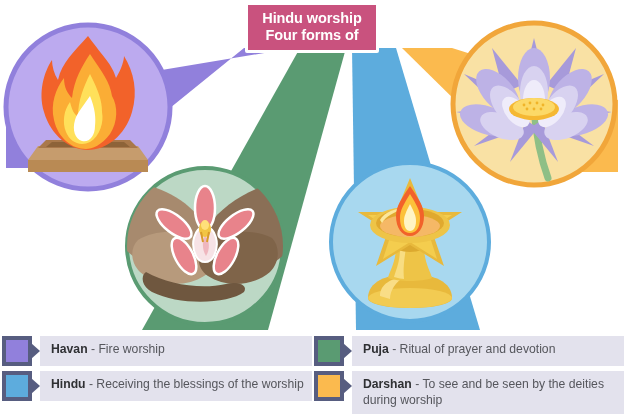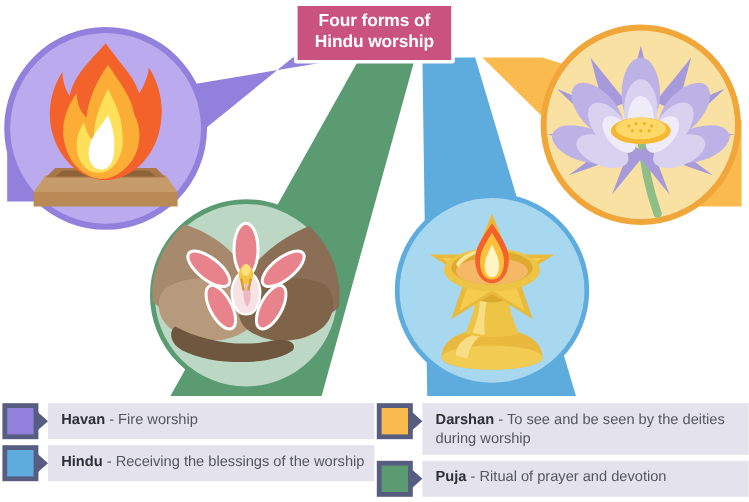--- a/index.html
+++ b/index.html
@@ -291,22 +291,22 @@
           <path d="M410 194 C 416 204, 420 210, 420 218 C 420 228, 416 233, 410 233
                    C 404 233, 400 228, 400 218 C 400 210, 404 204, 410 194 Z" fill="#fcc13a"></path>
           <path d="M410 204 C 414 212, 416 216, 416 221 C 416 228, 413 231, 410 231
                    C 407 231, 404 228, 404 221 C 404 216, 406 212, 410 204 Z" fill="#fff4c4"></path>
         </g>
       </g>
     </svg>
   </div>
 
   <div class="title-box">
+    <div class="title-line">Hindu worship</div>
     <div class="title-line">Four forms of</div>
-    <div class="title-line">Hindu worship</div>
   </div>
 
   <div class="legend">
 
     <div class="legend-col left">
       <div class="legend-row">
         <div class="swatch-wrap">
           <div class="swatch-box">
             <div class="swatch-chip" style="background:#9180dc"></div>
           </div>
@@ -329,38 +329,38 @@
           <span class="legend-term">Hindu</span>
           <span class="legend-desc">- Receiving the blessings of the worship</span>
         </div>
       </div>
     </div>
 
     <div class="legend-col right">
       <div class="legend-row">
         <div class="swatch-wrap">
           <div class="swatch-box">
+            <div class="swatch-chip" style="background:#5a9b72"></div>
+          </div>
+          <div class="swatch-arrow"></div>
+        </div>
+        <div class="legend-text">
+          <span class="legend-term">Puja</span>
+          <span class="legend-desc">- Ritual of prayer and devotion</span>
+        </div>
+      </div>
+
+      <div class="legend-row">
+        <div class="swatch-wrap">
+          <div class="swatch-box">
             <div class="swatch-chip" style="background:#fbba4e"></div>
           </div>
           <div class="swatch-arrow"></div>
         </div>
         <div class="legend-text">
           <span class="legend-term">Darshan</span>
           <span class="legend-desc">- To see and be seen by the deities during worship</span>
         </div>
       </div>
-
-      <div class="legend-row">
-        <div class="swatch-wrap">
-          <div class="swatch-box">
-            <div class="swatch-chip" style="background:#5a9b72"></div>
-          </div>
-          <div class="swatch-arrow"></div>
-        </div>
-        <div class="legend-text">
-          <span class="legend-term">Puja</span>
-          <span class="legend-desc">- Ritual of prayer and devotion</span>
-        </div>
-      </div>
     </div>
 
   </div>
 </div>
 
 </body></html>

